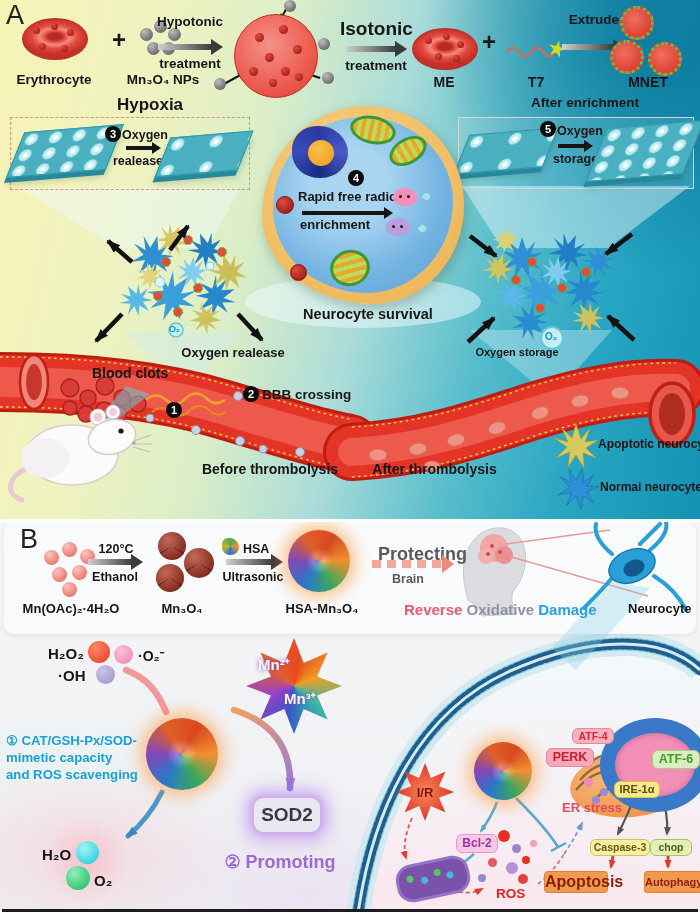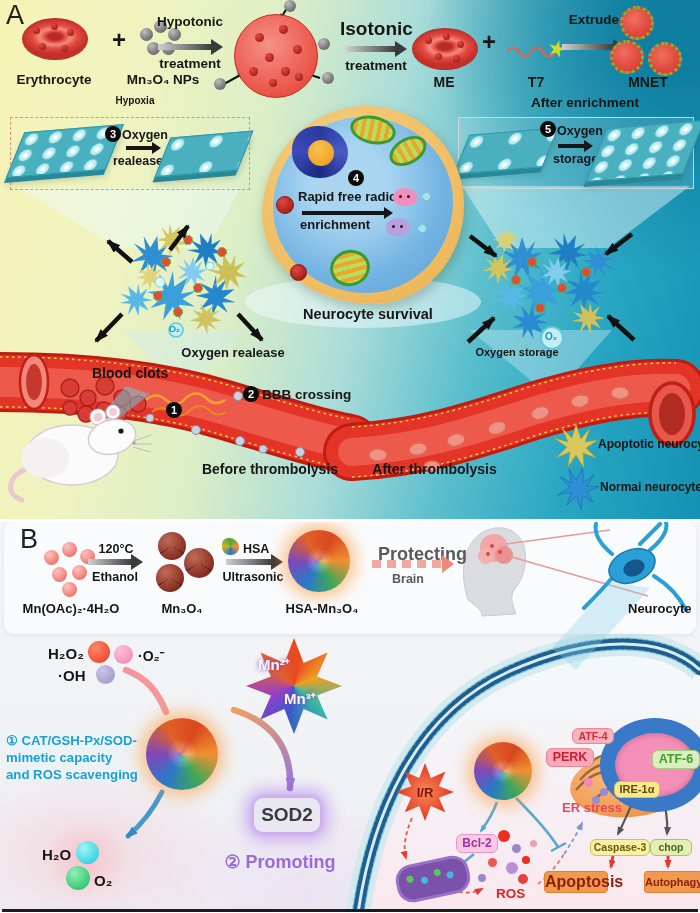--- a/index.html
+++ b/index.html
@@ -296,21 +296,21 @@
   </svg>
   <div class="star5" style="left:548px;top:40px;width:18px;height:18px;transform:rotate(15deg)"></div>
   <div class="lbl ctr" style="left:516px;top:74px;width:40px;font-size:14px">T7</div>
   <div class="lbl ctr" style="left:558px;top:12px;width:72px;font-size:13.5px">Extrude</div>
   <div class="arr" style="left:562px;top:44px;width:52px"></div>
   <div class="mnet" style="left:620px;top:6px;width:28px;height:28px"></div>
   <div class="mnet" style="left:610px;top:40px;width:28px;height:28px"></div>
   <div class="mnet" style="left:648px;top:42px;width:28px;height:28px"></div>
   <div class="lbl ctr" style="left:612px;top:74px;width:72px;font-size:14px">MNET</div>
 
-  <div class="lbl ctr" style="left:70px;top:95px;width:130px;font-size:10px">Hypoxia</div>
+  <div class="lbl ctr" style="left:85px;top:95px;width:130px;font-size:17px">Hypoxia</div>
   <div class="dashbox" style="left:10px;top:117px;width:238px;height:71px"></div>
   <div class="slab dense" style="left:17px;top:128px;width:94px;height:44px"></div>
   <div class="step" style="left:105px;top:126px">3</div>
   <div class="lbl" style="left:122px;top:128px;font-size:12.5px">Oxygen</div>
   <div class="arrk" style="left:126px;top:146px;width:26px"></div>
   <div class="lbl" style="left:113px;top:154px;font-size:12.5px">realease</div>
   <div class="slab sparse" style="left:164px;top:134px;width:78px;height:38px"></div>
 
   <div class="lbl ctr" style="left:480px;top:95px;width:210px;font-size:13.5px">After enrichment</div>
   <div class="solidbox" style="left:458px;top:117px;width:234px;height:70px"></div>
@@ -476,20 +476,25 @@
   <div class="abs" style="left:222px;top:16px;width:17px;height:17px;border-radius:40% 60% 50% 50%;z-index:4;
        background:conic-gradient(#48a848,#f09030,#2a78c8,#c8b820,#48a848)"></div>
   <div class="lbl" style="left:243px;top:20px;font-size:12.5px;z-index:4">HSA</div>
   <div class="arr" style="left:226px;top:37px;width:46px;z-index:4"></div>
   <div class="lbl ctr" style="left:222px;top:48px;width:62px;font-size:12.5px;z-index:4">Ultrasonic</div>
   <div class="nano" style="left:288px;top:8px;width:62px;height:62px;z-index:4"></div>
   <div class="lbl ctr" style="left:280px;top:80px;width:84px;font-size:13px;z-index:4">HSA-Mn₃O₄</div>
   <div class="lbl ctr" style="left:378px;top:22px;width:62px;font-size:18px;color:#5a5a5a;z-index:4">Protecting</div>
   <div class="dasharr" style="left:372px;top:38px;width:70px;z-index:4"></div>
   <div class="lbl ctr" style="left:388px;top:50px;width:40px;font-size:12.5px;color:#5a5a5a;z-index:4">Brain</div>
+  <div class="abs" style="left:404px;top:79px;z-index:4;font-weight:bold;font-size:15px;white-space:nowrap">
+    <span style="color:#e85a70">Reverse</span>
+    <span style="color:#9090a8">Oxidative</span>
+    <span style="color:#28a0e8">Damage</span>
+  </div>
   <div class="lbl" style="left:628px;top:80px;font-size:13px;z-index:4">Neurocyte</div>
 
   <div class="lbl" style="left:48px;top:123px;font-size:15px;z-index:4">H₂O₂</div>
   <div class="abs" style="left:88px;top:119px;width:22px;height:22px;border-radius:50%;z-index:4;background:radial-gradient(circle at 35% 30%,#ff8868,#e83820)"></div>
   <div class="abs" style="left:114px;top:123px;width:19px;height:19px;border-radius:50%;z-index:4;background:radial-gradient(circle at 35% 30%,#ffc0dc,#f080b0)"></div>
   <div class="lbl" style="left:138px;top:126px;font-size:14px;z-index:4">·O₂⁻</div>
   <div class="lbl" style="left:58px;top:145px;font-size:15px;z-index:4">·OH</div>
   <div class="abs" style="left:96px;top:143px;width:19px;height:19px;border-radius:50%;z-index:4;background:radial-gradient(circle at 35% 30%,#ccc4e8,#9a90c8)"></div>
 
   <div class="abs" style="left:6px;top:210px;width:142px;z-index:4;font-weight:bold;font-size:13.2px;color:#18a0dc;line-height:1.3;

